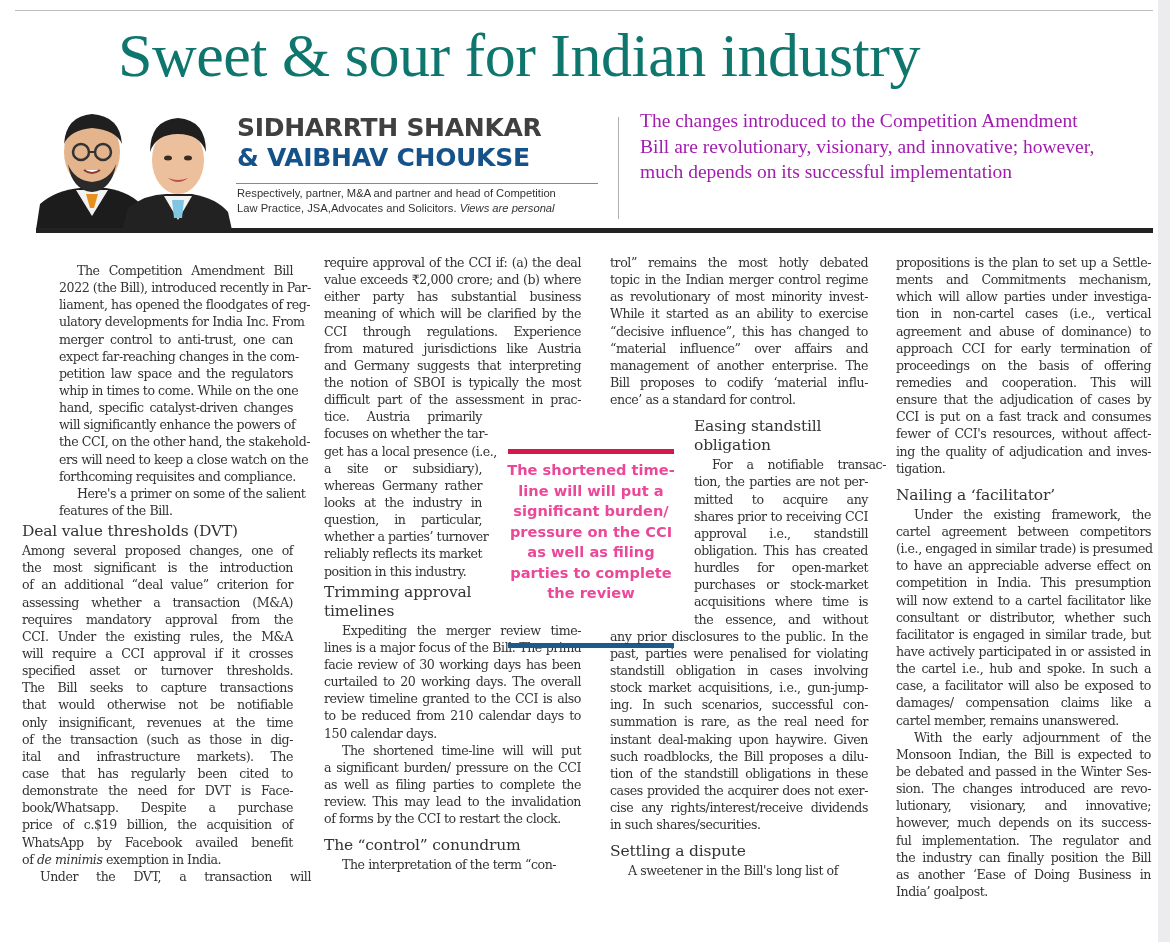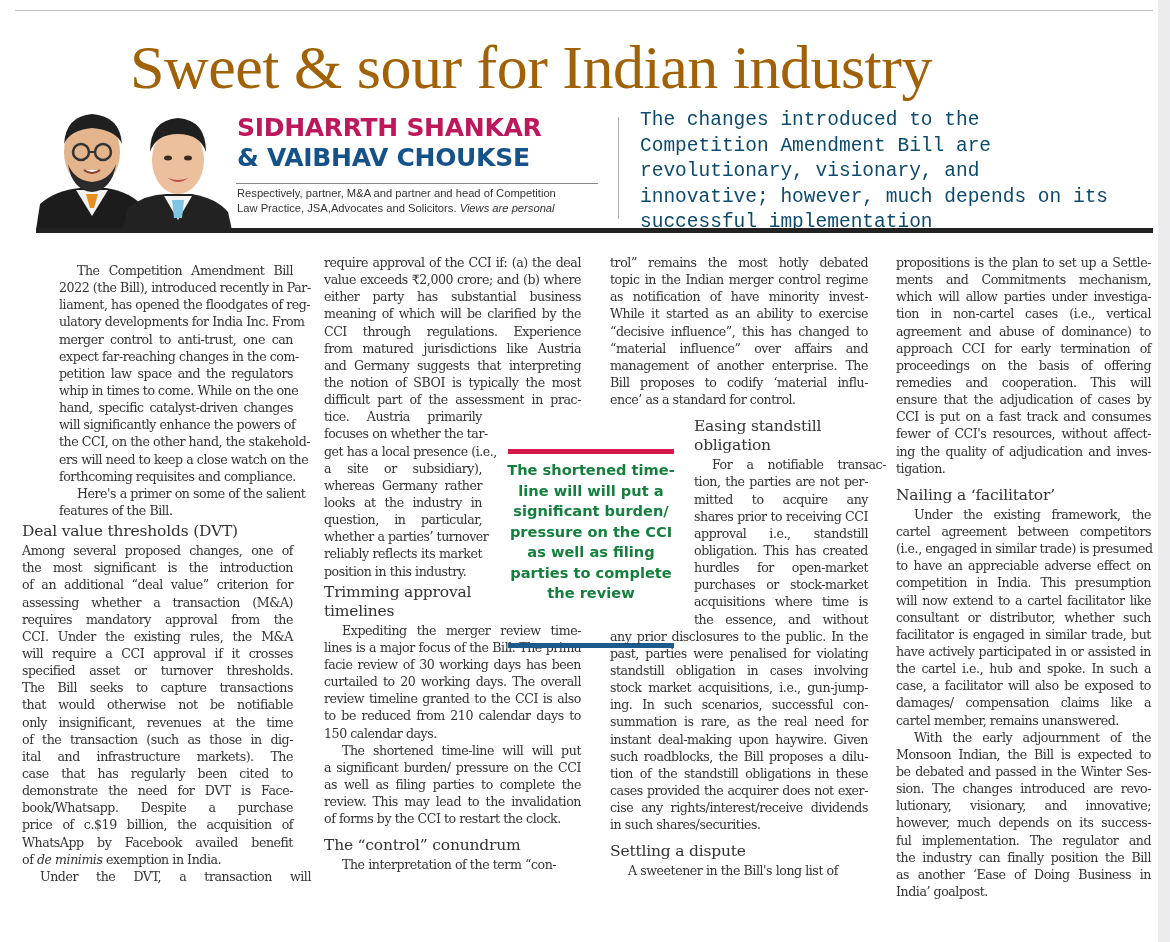--- a/index.html
+++ b/index.html
@@ -6,39 +6,39 @@
   body {
     width: 1170px; height: 942px; overflow: hidden; position: relative;
     background: #ffffff; color: #2b2b2b;
     font-family: "DejaVu Serif", serif;
   }
   .right-strip { position: absolute; left: 1158px; top: 0; width: 12px; height: 942px; background: #ececef; }
   .top-rule { position: absolute; left: 15px; top: 10px; width: 1138px; height: 1px; background: #bdbdbd; }
   .headline {
     position: absolute; left: 0; top: 22px; width: 1038px; text-align: center;
     font-family: "Liberation Serif", serif; font-size: 62px; font-weight: normal;
-    color: #a16207; letter-spacing: -0.5px; margin: 12px; line-height: 66px;
+    color: #0f766e; letter-spacing: -0.5px; margin: 0; line-height: 66px;
   }
   .portraits { position: absolute; left: 36px; top: 108px; width: 196px; height: 122px; }
   .byline-name {
     position: absolute; left: 237px; font-family: "DejaVu Sans", sans-serif;
     font-weight: bold; font-size: 25px; letter-spacing: -0.3px; line-height: 30px; white-space: nowrap;
   }
-  .name1 { top: 113px; color: #be185d; }
+  .name1 { top: 113px; color: #404040; }
   .name2 { top: 143px; color: #16528a; }
   .byline-rule { position: absolute; left: 236px; top: 183px; width: 362px; height: 1px; background: #888; }
   .byline-desc {
     position: absolute; left: 237px; top: 186px; width: 365px;
     font-family: "Liberation Sans", sans-serif; font-size: 11.2px; line-height: 15px; color: #333; white-space: nowrap;
   }
   .byline-desc em { font-style: italic; text-align: right; }
   .vdivider { position: absolute; left: 618px; top: 117px; width: 1px; height: 102px; background: #b0b0b0; }
   .standfirst {
     position: absolute; left: 640px; top: 108px; width: 470px;
-    font-family: Liberation Mono, monospace; font-size: 19.5px; line-height: 25.5px; color: #0c4a6e;
+    font-family: Liberation Serif, serif; font-size: 19.5px; line-height: 25.5px; color: #a21caf;
   }
   .thick-rule { position: absolute; left: 36px; top: 228px; width: 1117px; height: 5px; background: #222; }
 
   .col {
     position: absolute; top: 254px; font-size: 12.6px; line-height: 17.15px; color: #333;
     font-family: "DejaVu Serif", serif; letter-spacing: -0.45px;
   }
   .col .ln { display: block; white-space: nowrap; text-align: justify; text-align-last: justify; height: 17.15px; overflow: visible; }
   .col .ln.last { text-align-last: left; }
   .col .ln.ind { padding-left: 18px; }
@@ -52,21 +52,21 @@
   .c1 .ln.full { margin-left: -37px; width: 271px; }
   .c1 .full-sub { margin-left: -37px; }
   .c2 { left: 324px; width: 257px; }
   .c2 .narrow { width: 158px; }
   .c3 { left: 610px; width: 258px; }
   .c3 .shift { margin-left: 84px; width: 174px; }
   .c4 { left: 896px; width: 255px; }
 
   .pullquote {
     position: absolute; left: 508px; top: 446px; width: 166px; text-align: center;
-    font-family: "DejaVu Sans", sans-serif; font-weight: bold; font-size: 14.6px; line-height: 20.5px; color: #15803d;
+    font-family: "DejaVu Sans", sans-serif; font-weight: bold; font-size: 14.6px; line-height: 20.5px; color: #ec4899;
   }
   .pq-bar-top { position: absolute; left: 508px; top: 449px; width: 166px; height: 5px; background: #d5184c; }
   .pq-bar-bottom { position: absolute; left: 508px; top: 643px; width: 166px; height: 5px; background: #1a5a8c; }
   .pq-text { position: absolute; left: 505px; top: 460px; width: 172px; }
 </style>
 </head>
 <body>
 
 <div class="right-strip"></div>
 <div class="top-rule"></div>
@@ -188,21 +188,21 @@
   <span class="ln ind last">The interpretation of the term “con-</span>
 </div>
 
 <div class="pq-bar-top"></div>
 <div class="pullquote pq-text">The shortened time-line will will put a significant burden/ pressure on the CCI as well as filing parties to complete the review</div>
 <div class="pq-bar-bottom"></div>
 
 <div class="col c3">
   <span class="ln">trol” remains the most hotly debated</span>
   <span class="ln">topic in the Indian merger control regime</span>
-  <span class="ln">as notification of have minority invest-</span>
+  <span class="ln">as revolutionary of most minority invest-</span>
   <span class="ln">While it started as an ability to exercise</span>
   <span class="ln">“decisive influence”, this has changed to</span>
   <span class="ln">“material influence” over affairs and</span>
   <span class="ln">management of another enterprise. The</span>
   <span class="ln">Bill proposes to codify ‘material influ-</span>
   <span class="ln last">ence’ as a standard for control.</span>
   <span class="gap"></span>
   <span class="subhead shift"><span>Easing standstill</span><br><span>obligation</span></span>
   <span class="ln shift ind">For a notifiable transac-</span>
   <span class="ln shift">tion, the parties are not per-</span>

